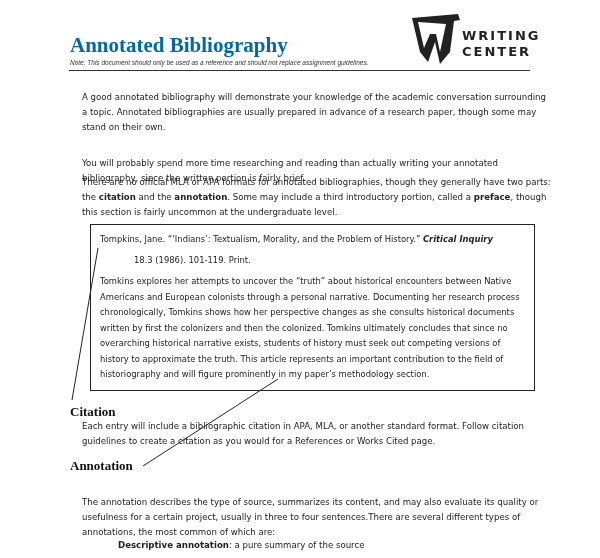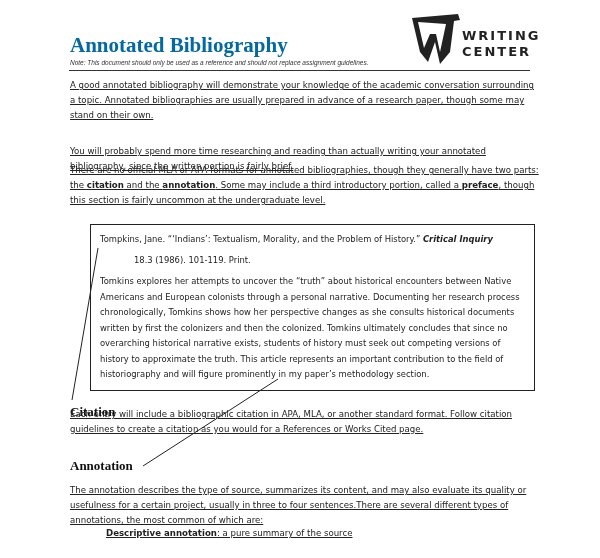--- a/index.html
+++ b/index.html
@@ -6,21 +6,21 @@
   body { width:600px; height:558px; position:relative; overflow:hidden;
          font-family:"DejaVu Sans", sans-serif; color:#1a1a1a; }
   .title { position:absolute; left:70px; top:33px; font-family:"Liberation Serif", serif;
            font-weight:bold; font-size:21px; color:#0369a1; margin:0; }
   .note { position:absolute; left:70px; top:59px; font-family:"Liberation Sans", sans-serif;
           font-style:italic; font-size:6.5px; color:#333; }
   .rule { position:absolute; left:69px; top:70px; width:461px; height:1px; background:#333; }
   .logo { position:absolute; left:410px; top:12px; width:120px; height:55px; }
   .logo-text { position:absolute; left:462px; font-family:"DejaVu Sans", sans-serif;
                font-size:13px; letter-spacing:2px; color:#222; font-weight:bold; }
-  .p { position:absolute; left:70px; width:470px; font-size:8.6px; line-height:15px; color:#222; margin:0;text-decoration:underline; }
+  .p { position:absolute; left:70px; width:470px; font-size:8.6px; line-height:15px; color:#222; margin:12px; }
   .box { position:absolute; left:90px; top:224px; width:445px; height:167px; border:1.3px solid #222; box-sizing:border-box; }
   .bx { position:absolute; font-size:8.4px; line-height:15.5px; color:#222; margin:0; }
   .h2 { position:absolute; left:70px; font-family:"Liberation Serif", serif; font-weight:bold; font-size:13px; color:#111; margin:0; }
   svg.lines { position:absolute; left:0; top:0; }
   i { font-style:italic;font-weight:bold; }
   b { font-weight:bold; }
 </style>
 </head>
 <body>
 

